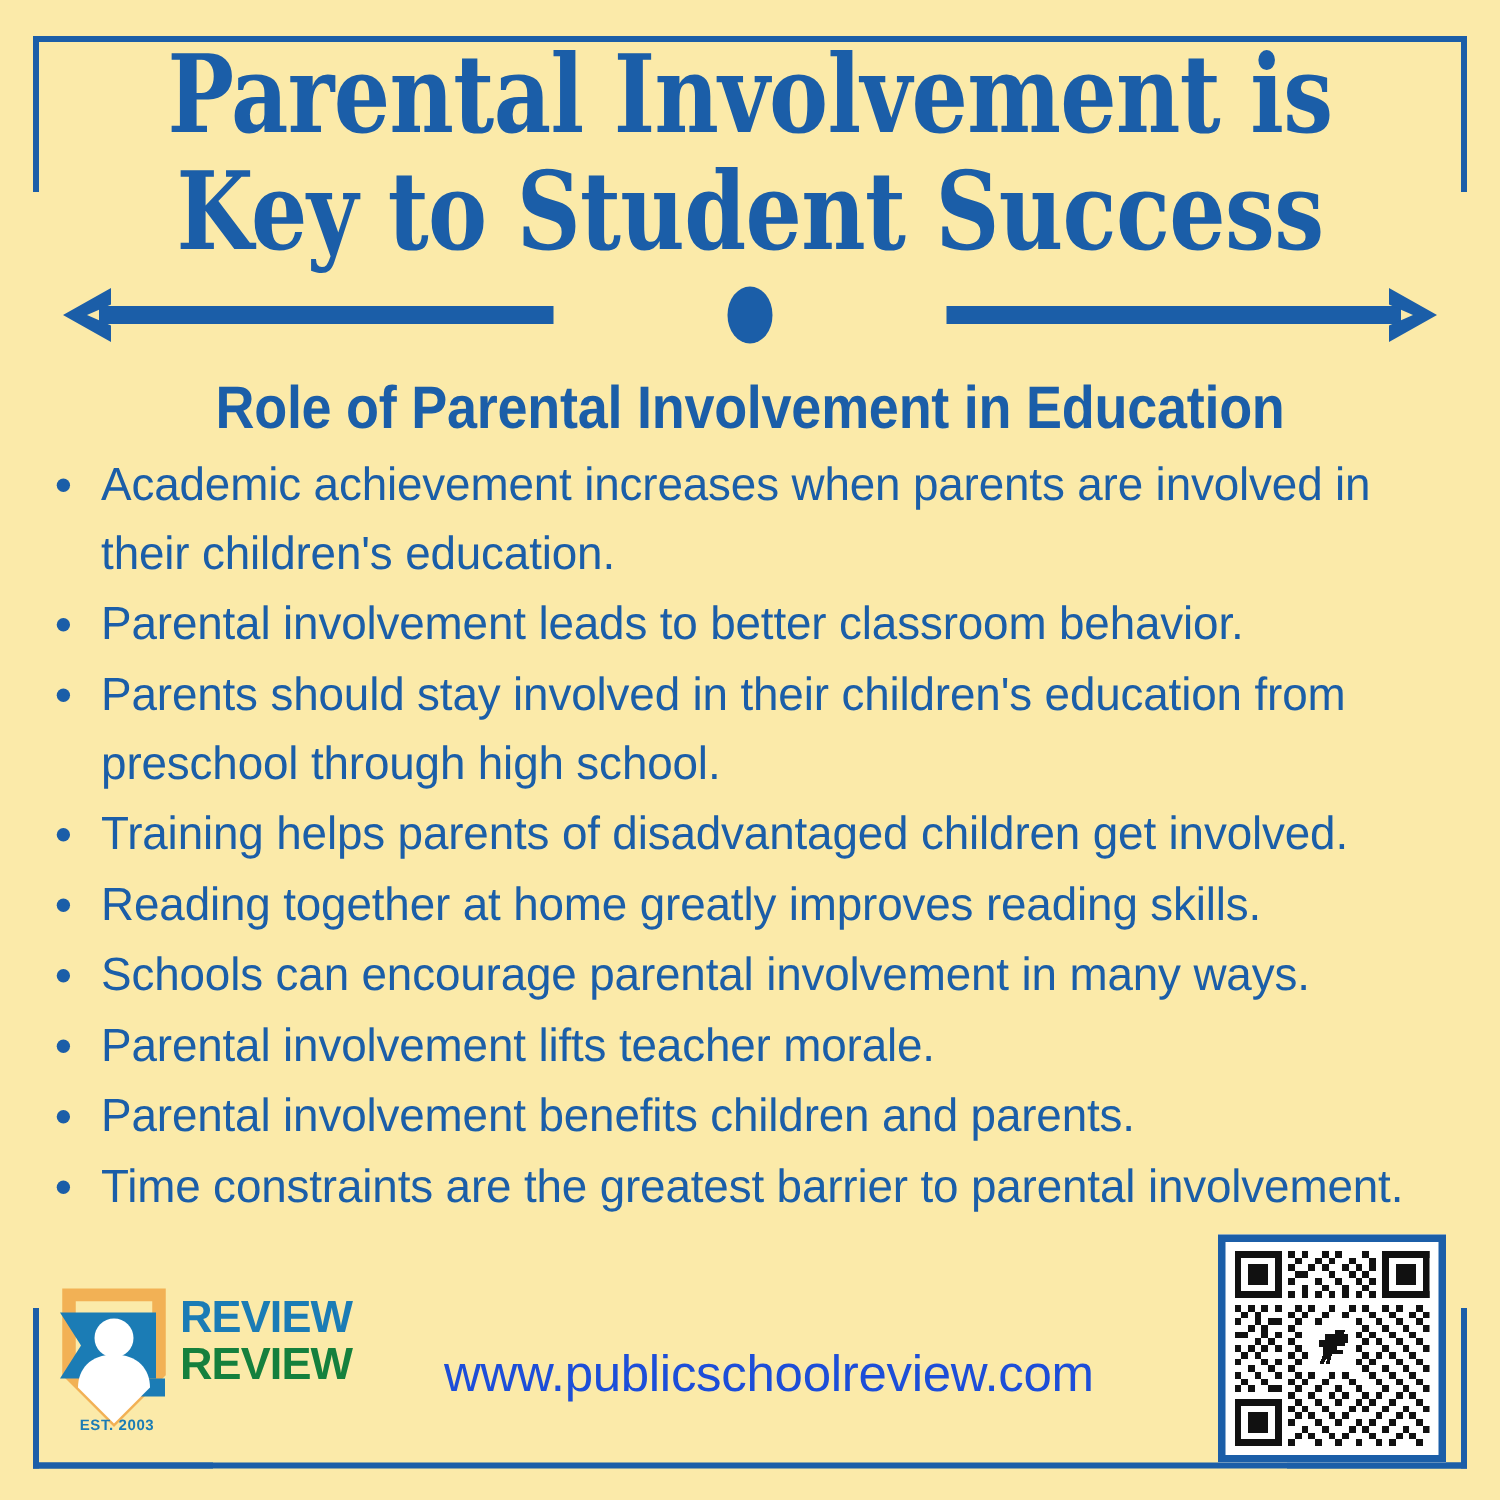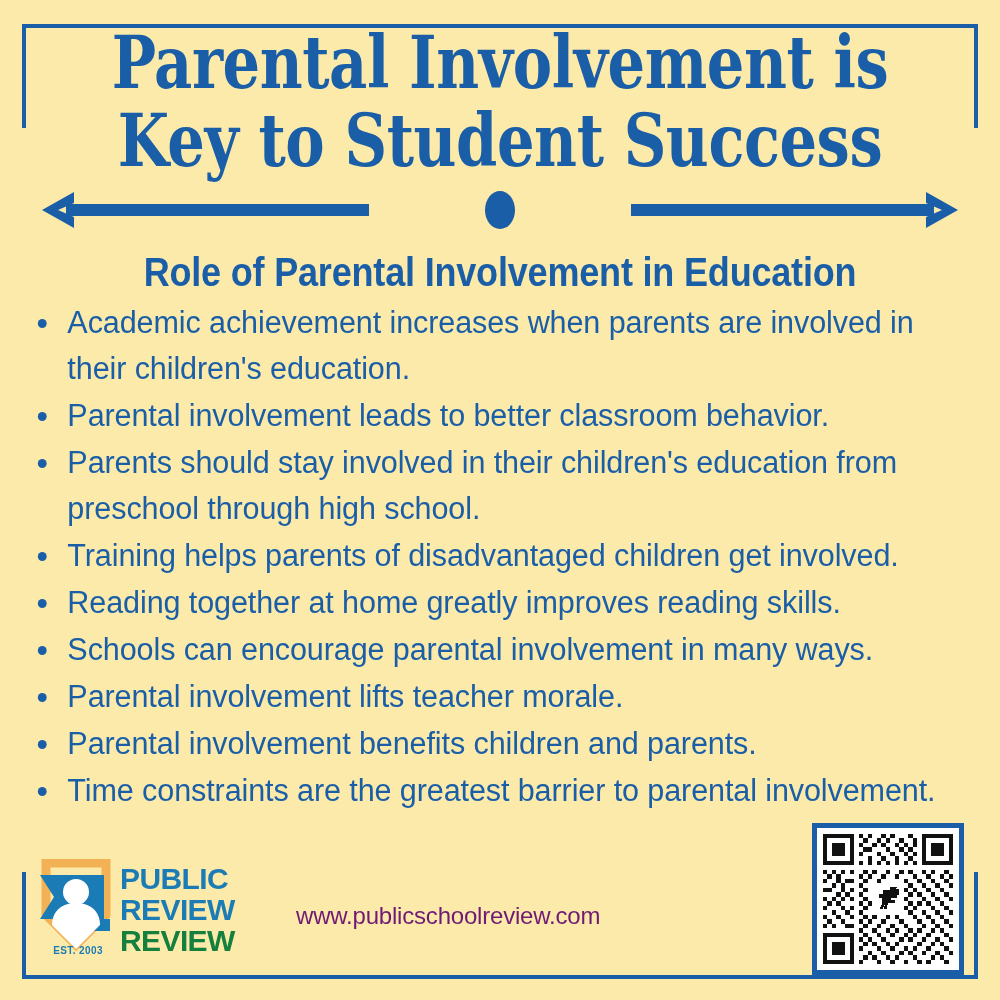--- a/index.html
+++ b/index.html
@@ -170,23 +170,23 @@
   }
   .logo-word-blue { color: #1B7CB5; display: block; }
   .logo-word-orange { color: #15803d; display: block; }
 
   #url {
     position: absolute;
     left: 296px;
     top: 52px;
     font-family: "Liberation Sans", sans-serif;
     font-weight: normal;
-    font-size: 24px;
+    font-size: 34px;
     line-height: 38px;
-    color: #701a75;
+    color: #1d4ed8;
     letter-spacing: -0.2px;
   }
 
   #qr {
     position: absolute;
     left: 812px;
     top: -22px;
     width: 152px;
     height: 152px;
     background: #ffffff;
@@ -279,21 +279,20 @@
           <path d="M8 16 H72 V60 H8 L22 38 Z" fill="#1B7CB5"></path>
 
           <path d="M62 60 H78 V72 H62 Z" fill="#1B7CB5"></path>
 
           <circle cx="44" cy="33" r="13" fill="#FFFFFF"></circle>
 
           <path d="M44 44 C28 44 20 54 20 66 L44 90 L68 66 C68 54 60 44 44 44 Z" fill="#FFFFFF"></path>
         </svg>
       </div>
       <div id="logo-words">
-        <span class="logo-word-blue">PUBLIC</span>
         <span class="logo-word-blue">REVIEW</span>
         <span class="logo-word-orange">REVIEW</span>
       </div>
       <div style="position:absolute;left:4px;top:86px;width:84px;text-align:center;font-family:'Liberation Sans',sans-serif;font-weight:bold;font-size:10px;letter-spacing:0.4px;color:#1B7CB5;">EST. 2003</div>
     </div>
 
     <div id="url">www.publicschoolreview.com</div>
 
     <div id="qr">
       <svg viewBox="0 0 29 29" shape-rendering="crispEdges" xmlns="http://www.w3.org/2000/svg">

